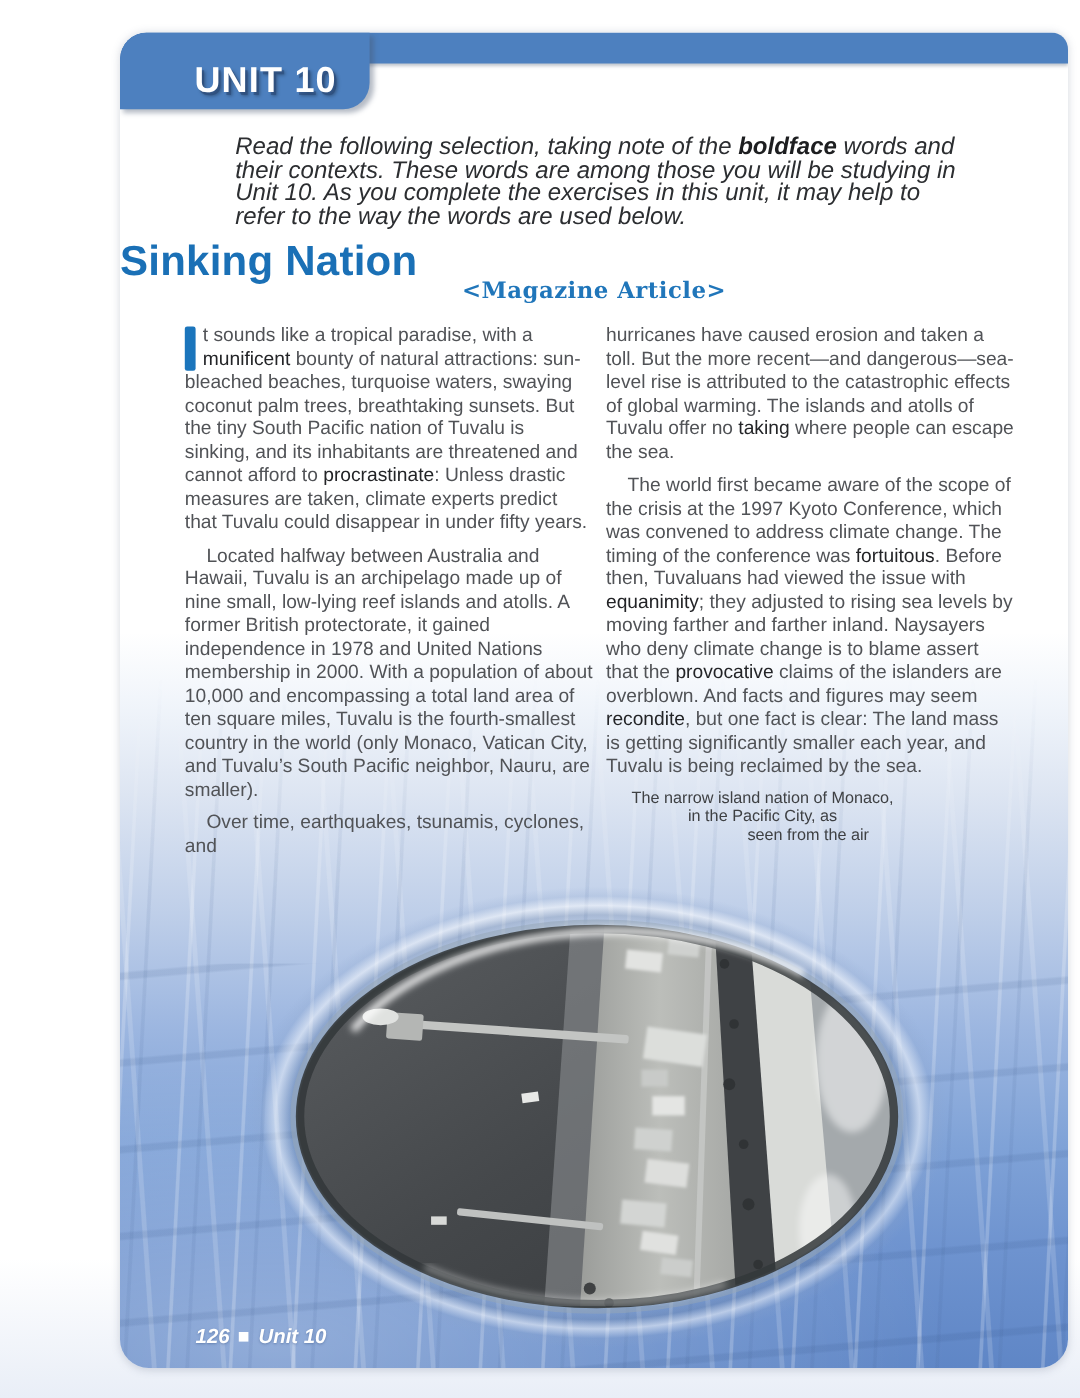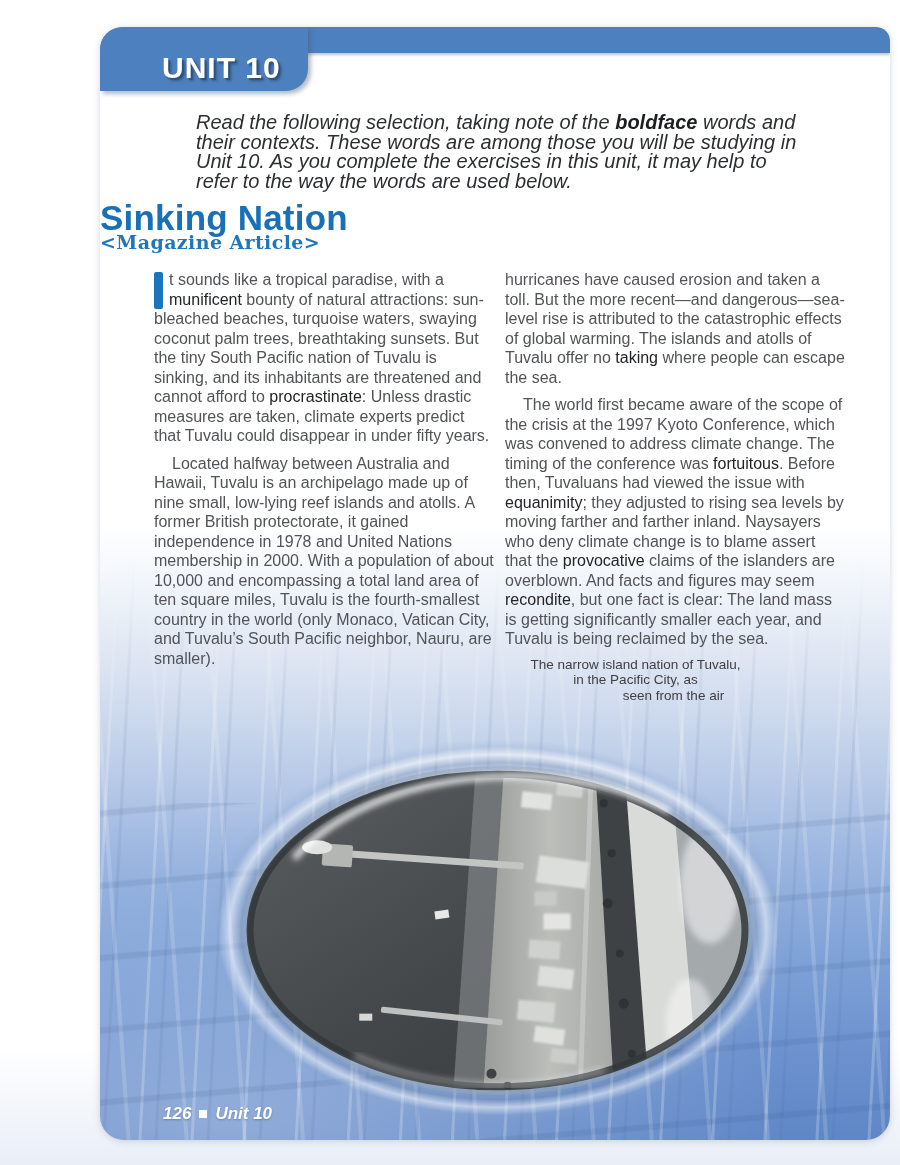--- a/index.html
+++ b/index.html
@@ -35,21 +35,21 @@
     position:absolute;left:96px;top:86px;width:612px;
     font-style:italic;font-size:20px;line-height:19.5px;color:#2c2e31;
   }
   .intro b{color:#1d1e20;}
   
   .article-title{
     position:absolute;left:0;width:100%;top:171px;text-align:left;
     font-size:35px;font-weight:800;color:#1a70b6;letter-spacing:.2px;
   }
   .article-subtitle{
-    position:absolute;left:0;width:100%;top:204px;text-align:left;
+    position:absolute;left:0;width:100%;top:204px;text-align:center;
     font-family:"DejaVu Serif",serif;font-size:19px;font-weight:700;
     color:#2076ba;letter-spacing:.4px;
   }
   
   .columns{
     position:absolute;left:54px;top:243px;width:692px;
     display:flex;gap:10px;
   }
   .col{width:341px;font-size:16px;line-height:19.5px;color:#515357;}
   .body-p{margin:0 0 8px 0;}
@@ -124,26 +124,27 @@
 
   <div class="intro"><span>Read the following selection, taking note of the </span><b>boldface</b><span> words and their contexts. These words are among those you will be studying in Unit 10. As you complete the exercises in this unit, it may help to refer to the way the words are used below.</span></div>
 
   <div class="article-title">Sinking Nation</div>
   <div class="article-subtitle">&lt;Magazine Article&gt;</div>
 
   <div class="columns">
     <div class="col" id="col-left">
         <p class="body-p"><span class="dropcap" aria-label="I"></span>t sounds like a tropical paradise, with a <b>munificent</b> bounty of natural attractions: sun-bleached beaches, turquoise waters, swaying coconut palm trees, breathtaking sunsets. But the tiny South Pacific nation of Tuvalu is sinking, and its inhabitants are threatened and cannot afford to <b>procrastinate</b>: Unless drastic measures are taken, climate experts predict that Tuvalu could disappear in under fifty years.</p>
         <p class="body-p indent">Located halfway between Australia and Hawaii, Tuvalu is an archipelago made up of nine small, low-lying reef islands and atolls. A former British protectorate, it gained independence in 1978 and United Nations membership in 2000. With a population of about 10,000 and encompassing a total land area of ten square miles, Tuvalu is the fourth-smallest country in the world (only Monaco, Vatican City, and Tuvalu’s South Pacific neighbor, Nauru, are smaller).</p>
+        <p class="body-p indent">Over time, earthquakes, tsunamis, cyclones, and</p>
       </div>
     <div class="col" id="col-right">
     <p class="body-p">hurricanes have caused erosion and taken a toll. But the more recent—and dangerous—sea-level rise is attributed to the catastrophic effects of global warming. The islands and atolls of Tuvalu offer no <b>taking</b> where people can escape the sea.</p>
         <p class="body-p indent">The world first became aware of the scope of the crisis at the 1997 Kyoto Conference, which was convened to address climate change. The timing of the conference was <b>fortuitous</b>. Before then, Tuvaluans had viewed the issue with <b>equanimity</b>; they adjusted to rising sea levels by moving farther and farther inland. Naysayers who deny climate change is to blame assert that the <b>provocative</b> claims of the islanders are overblown. And facts and figures may seem <b>recondite</b>, but one fact is clear: The land mass is getting significantly smaller each year, and Tuvalu is being reclaimed by the sea.</p>
         <div class="caption">
-          <span class="cap-line">The narrow island nation of Tuvalu,</span>
+          <span class="cap-line">The narrow island nation of Monaco,</span>
           <span class="cap-line">in the Pacific City, as</span>
           <span class="cap-line cap-line-last">seen from the air</span>
         </div>
       </div>
   </div>
 
   <svg class="photo" viewBox="0 0 517 334" xmlns="http://www.w3.org/2000/svg" aria-hidden="false">
     <defs>
       <clipPath id="oval">
           <ellipse cx="258" cy="167" rx="250" ry="159"></ellipse>

